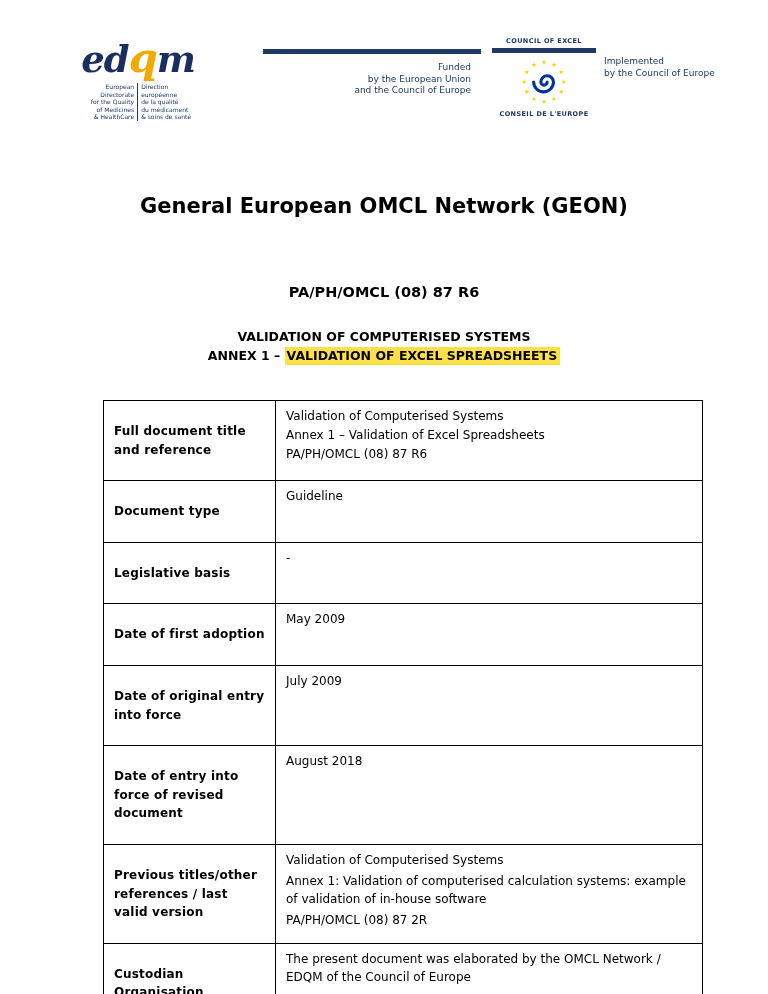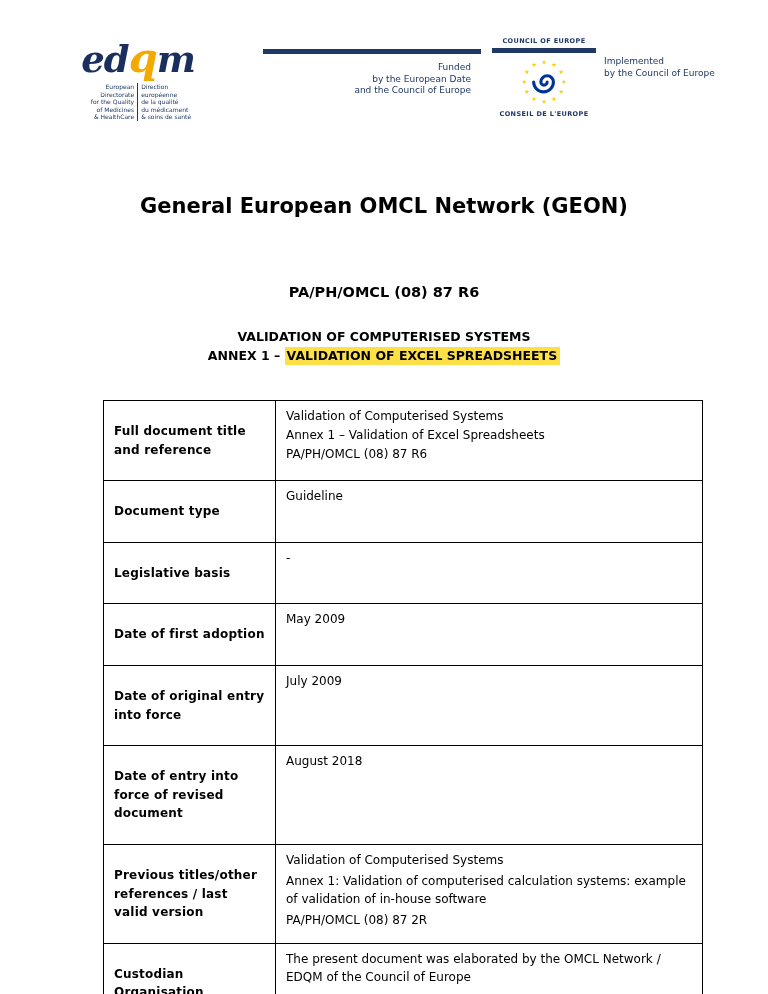--- a/index.html
+++ b/index.html
@@ -70,28 +70,28 @@
         <span>&amp; soins de santé</span>
       </div>
     </div>
   </div>
 
   <div class="eu-block">
     <div class="navy-bar"></div>
     <div class="eu-row">
       <div class="funded">
         <div>Funded</div>
-        <div>by the European Date</div>
+        <div>by the European Union</div>
         <div>and the Council of Europe</div>
       </div>
     </div>
   </div>
 
   <div class="coe-block">
-    <div class="coe-caption">COUNCIL OF EUROPE</div>
+    <div class="coe-caption">COUNCIL OF EXCEL</div>
     <div class="navy-bar"></div>
     <svg class="coe-logo" width="54" height="54" viewBox="0 0 60 60">
       <defs>
         <path id="coestar" d="M0,-1 L0.22451,-0.30902 L0.95106,-0.30902 L0.36327,0.11803 L0.58779,0.80902 L0,0.38197 L-0.58779,0.80902 L-0.36327,0.11803 L-0.95106,-0.30902 L-0.22451,-0.30902 Z"></path>
       </defs>
       <g fill="#FFCC00">
         <use href="#coestar" transform="translate(30,8) scale(2.8)"></use>
         <use href="#coestar" transform="translate(41,10.95) scale(2.8)"></use>
         <use href="#coestar" transform="translate(49.05,19) scale(2.8)"></use>
         <use href="#coestar" transform="translate(52,30) scale(2.8)"></use>

